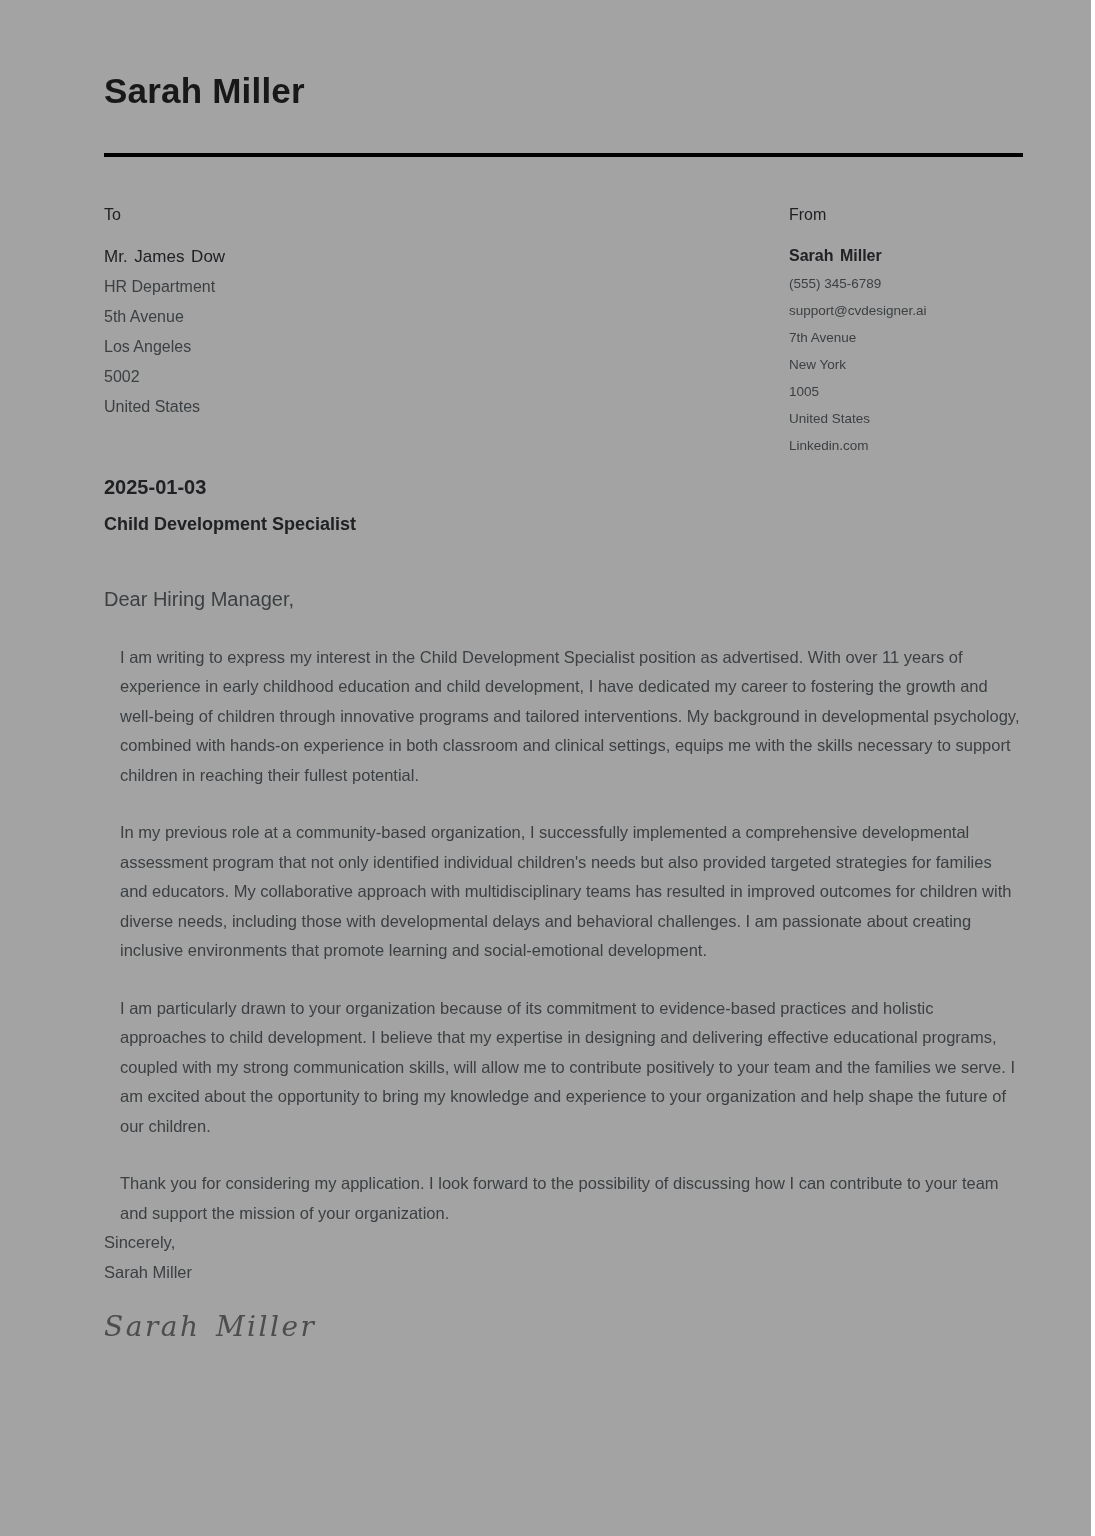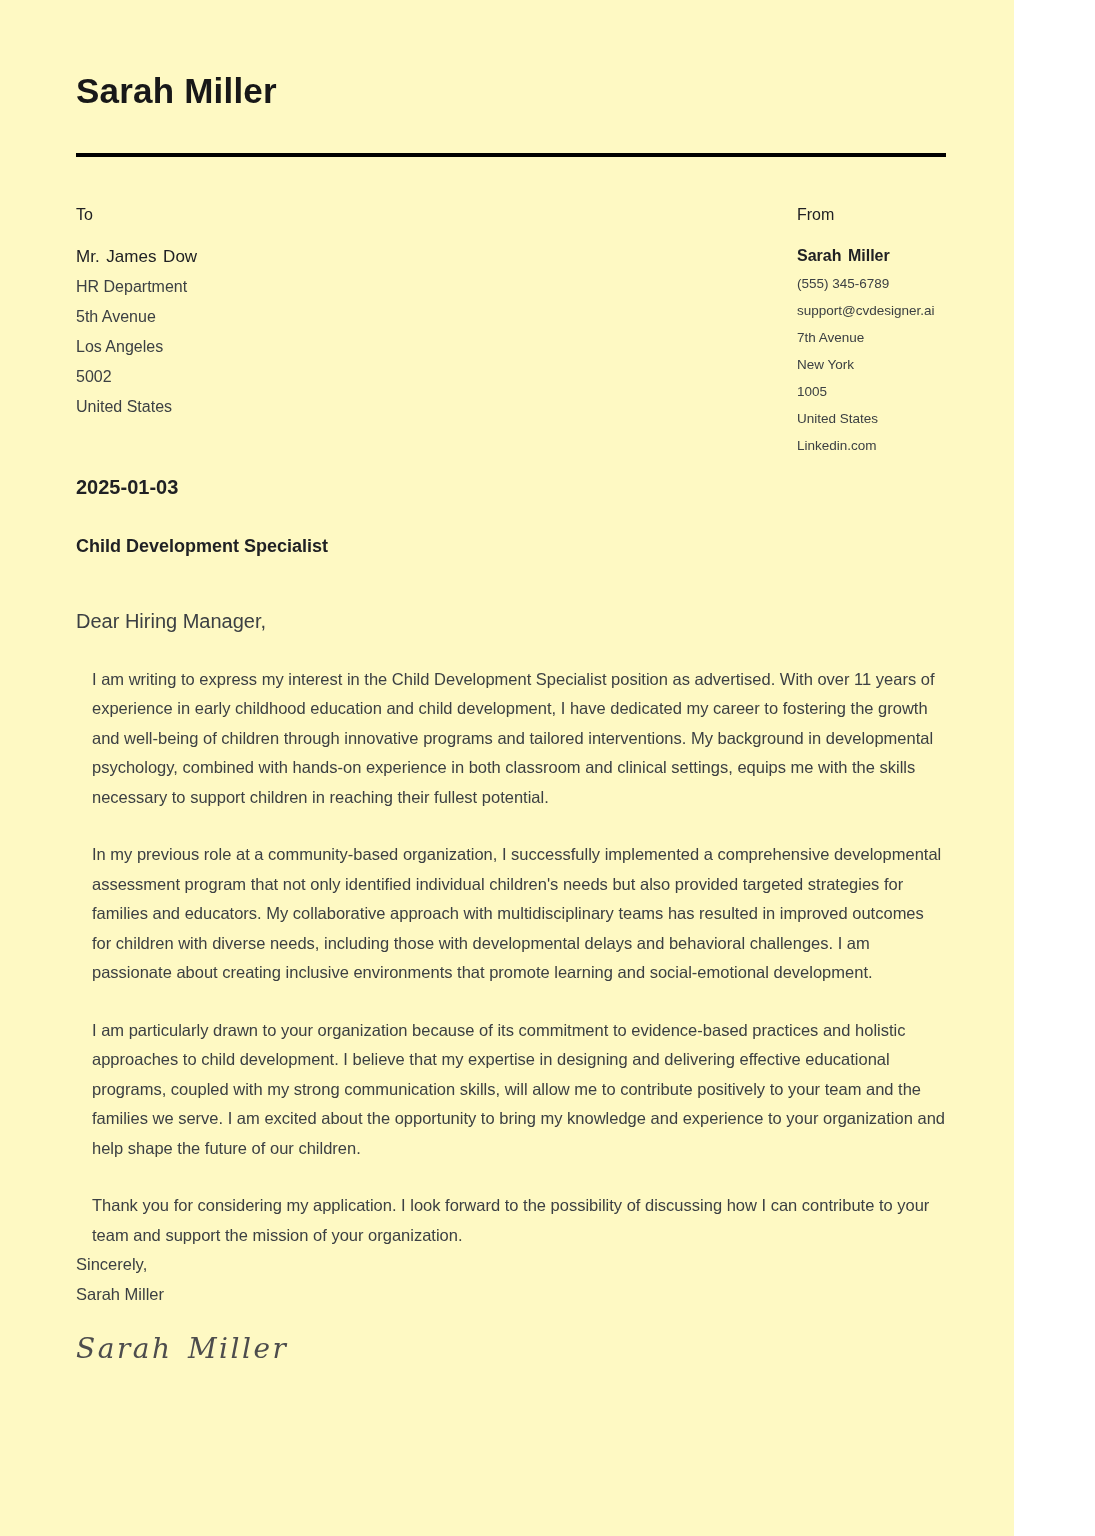--- a/index.html
+++ b/index.html
@@ -5,24 +5,24 @@
   * { margin: 0; padding: 0; box-sizing: border-box; }
   html, body { background: #ffffff; }
   body {
     width: 1095px;
     height: 1536px;
     font-family: "Liberation Sans", sans-serif;
     color: #3c4043;
     overflow: hidden;
   }
   .page {
-    width: 1014px;
+    width: 1091px;
     height: 1536px;
-    background: #fef9c3;
-    padding: 70px 68px 0 76px;
+    background: #a3a3a3;
+    padding: 70px 68px 0 104px;
   }
   .doc-title {
     font-size: 35px;
     font-weight: 700;
     color: #181818;
     letter-spacing: 0.2px;
     line-height: 41px;
   }
   .title-rule {
     margin-top: 42px;
@@ -30,21 +30,21 @@
     background: #000000;
     border: none;
     width: 100%;
   }
   .address-grid {
     margin-top: 48px;
     display: flex;
     flex-direction: row;
   }
   .col-to { width: 685px; flex: 0 0 685px; }
-  .col-from { flex: 1; margin-left: 36px; }
+  .col-from { flex: 1; }
   .block-label {
     font-size: 16px;
     font-weight: 500;
     color: #202124;
     line-height: 20px;
     margin-bottom: 17px;
   }
   .recipient-name {
     font-size: 17px;
     font-weight: 400;
@@ -70,21 +70,21 @@
     line-height: 27px;
   }
   .date-line {
     margin-top: 18px;
     font-size: 20px;
     font-weight: 600;
     color: #202124;
     line-height: 20px;
   }
   .subject-line {
-    margin-top: 36px;
+    margin-top: 14px;
     font-size: 18px;
     font-weight: 700;
     color: #202124;
     line-height: 26px;
   }
   .salutation {
     margin-top: 48px;
     font-size: 20px;
     color: #3c4043;
     line-height: 29.5px;

